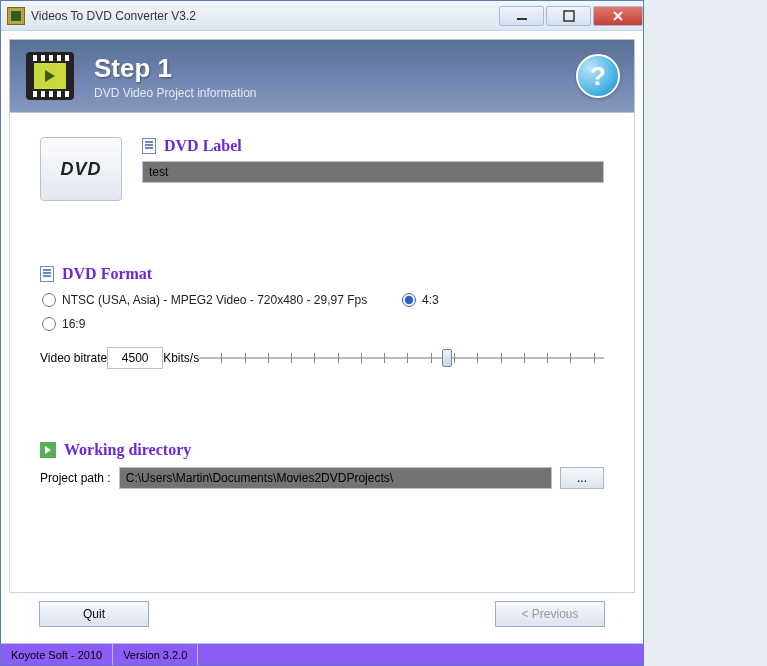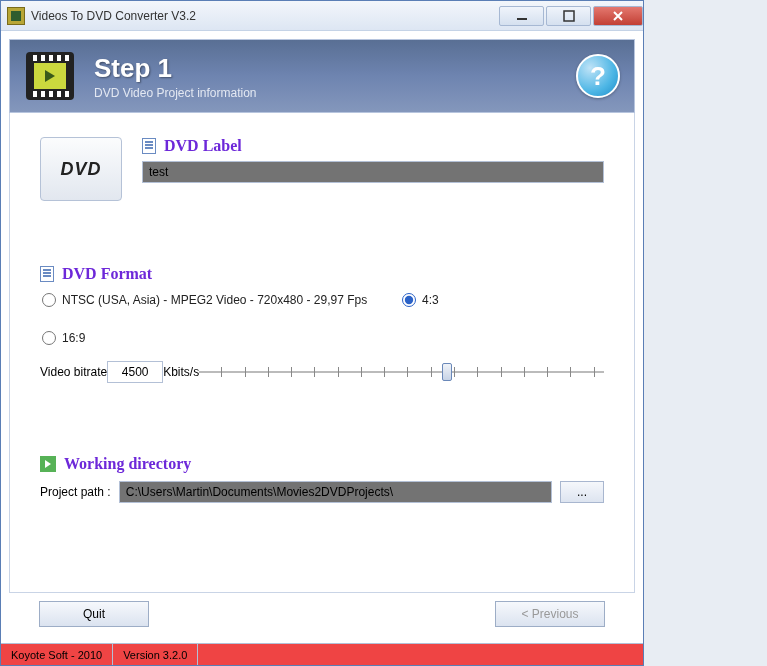--- a/index.html
+++ b/index.html
@@ -33,21 +33,21 @@
 .row1 { display:flex; gap:20px; }
 .dvdicon { width:82px; height:64px; background:linear-gradient(#fbfcfd,#e2e7ef); border:1px solid #b5c2d7; border-radius:4px; display:flex; align-items:center; justify-content:center; font-weight:bold; font-style:italic; font-size:18px; letter-spacing:1px; color:#222;}
 .labelsec { flex:1; }
 .secheader { display:flex; align-items:center; gap:8px; margin-bottom:6px; }
 .pageicon { width:14px; height:16px; background:#fff; border:1px solid #6a8bc2; position:relative; }
 .pageicon::after { content:''; position:absolute; top:2px; left:2px; right:2px; height:2px; background:#6a8bc2; box-shadow:0 3px 0 #6a8bc2, 0 6px 0 #6a8bc2; }
 .sectitle { font-size:16px; font-weight:bold; color:#6d28d9;font-family:Liberation Serif, serif; }
 .textinput { width:100%; height:22px; border:1px solid #b3c0d6; padding:2px 6px; font-size:12px; background:#737373; }
 
 .fmtsec { margin-top:64px; }
-.fmtgrid { display:grid; grid-template-columns: 360px 140px; row-gap:24px; margin-top:10px; margin-left:2px;}
+.fmtgrid { display:grid; grid-template-columns: 360px 140px; row-gap:10px; margin-top:10px; margin-left:2px;}
 .radio { display:flex; align-items:center; gap:6px; font-size:12px; color:#222; cursor:pointer;}
 .radio input { width:14px; height:14px; accent-color:#2b62c7; }
 .bitrate { display:flex; align-items:center; margin-top:16px; font-size:12px; }
 .brinput { width:56px; height:22px; border:1px solid #b3c0d6; text-align:center; font-size:12px;}
 .slider { flex:1; position:relative; height:22px; }
 .slider-track { position:absolute; left:0; right:0; top:10px; height:2px; background:#bbb; }
 .slider-ticks { position:absolute; left:0; right:0; top:6px; height:10px; background: repeating-linear-gradient(90deg, transparent 0 5.5%, #888 5.5% calc(5.5% + 1px)); }
 .slider-thumb { position:absolute; top:2px; width:10px; height:18px; background:linear-gradient(#f0f3f8,#c7d3e6); border:1px solid #6a88b9; border-radius:2px; left:60%; }
 
 .wdsec { margin-top:72px; }
@@ -56,21 +56,21 @@
 .pathrow { display:flex; align-items:center; gap:8px; margin-top:8px;}
 .pathlabel { font-size:12px; }
 .browsebtn { width:44px; height:22px; background:linear-gradient(#f5f7fb,#dde4f0); border:1px solid #a8b6cf; font-size:12px; cursor:pointer;}
 
 .footer { height:42px; border-top:none; padding:0 30px; display:flex; align-items:center; background:#fff;}
 .fbtn { width:110px; height:26px; background:linear-gradient(#f6f8fc,#dbe3f0); border:1px solid #9dadc6; font-size:12px; cursor:pointer;}
 .fbtn:disabled { color:#999; }
 .footer .spacer { flex:1; }
 .footer .fbtn + .fbtn { margin-left:10px; }
 
-.statusbar { height:22px; border-top:1px solid #b3c0d6; display:flex; align-items:center; font-size:11px; background:#ef4444;}
+.statusbar { height:22px; border-top:1px solid #b3c0d6; display:flex; align-items:center; font-size:11px; background:#8b5cf6;}
 .statusbar .cell { padding:0 10px; border-right:1px solid #b3c0d6; height:100%; display:flex; align-items:center;}
 </style>
 </head>
 <body>
 
 <div class="window">
   <div class="titlebar">
     <div class="appicon"></div>
     <div class="title">Videos To DVD Converter V3.2</div>
     <div class="wbtns">

